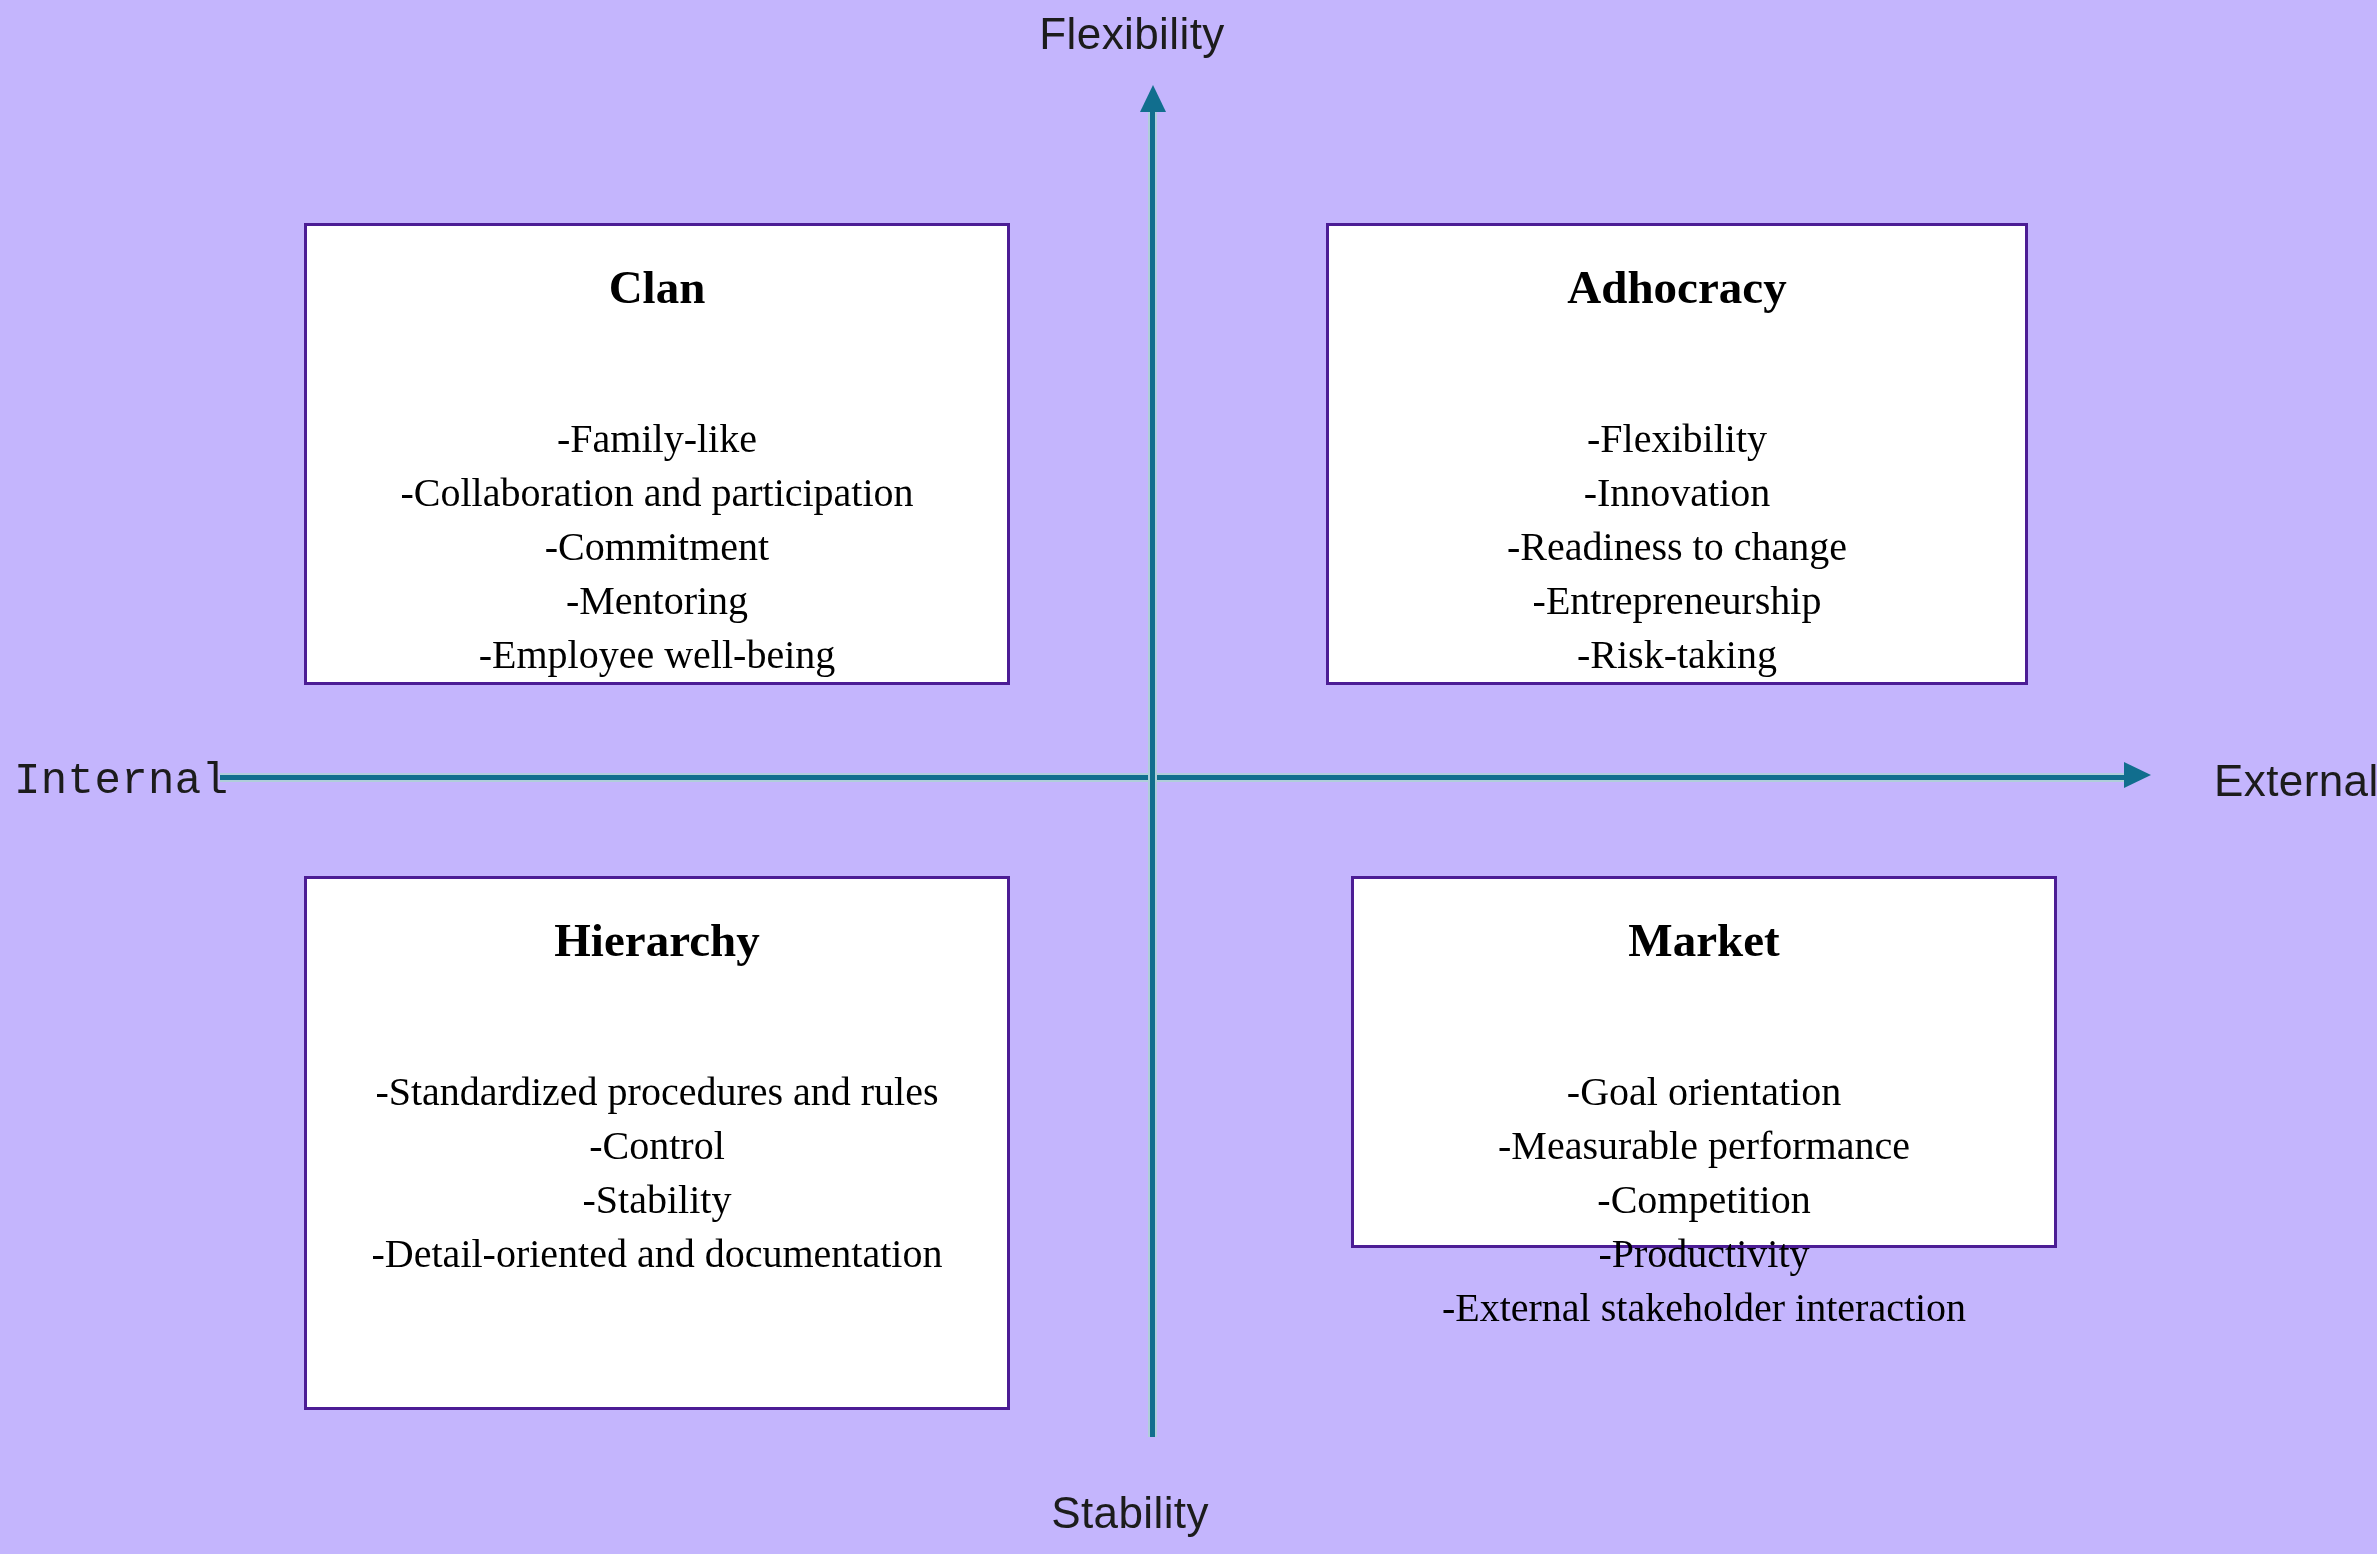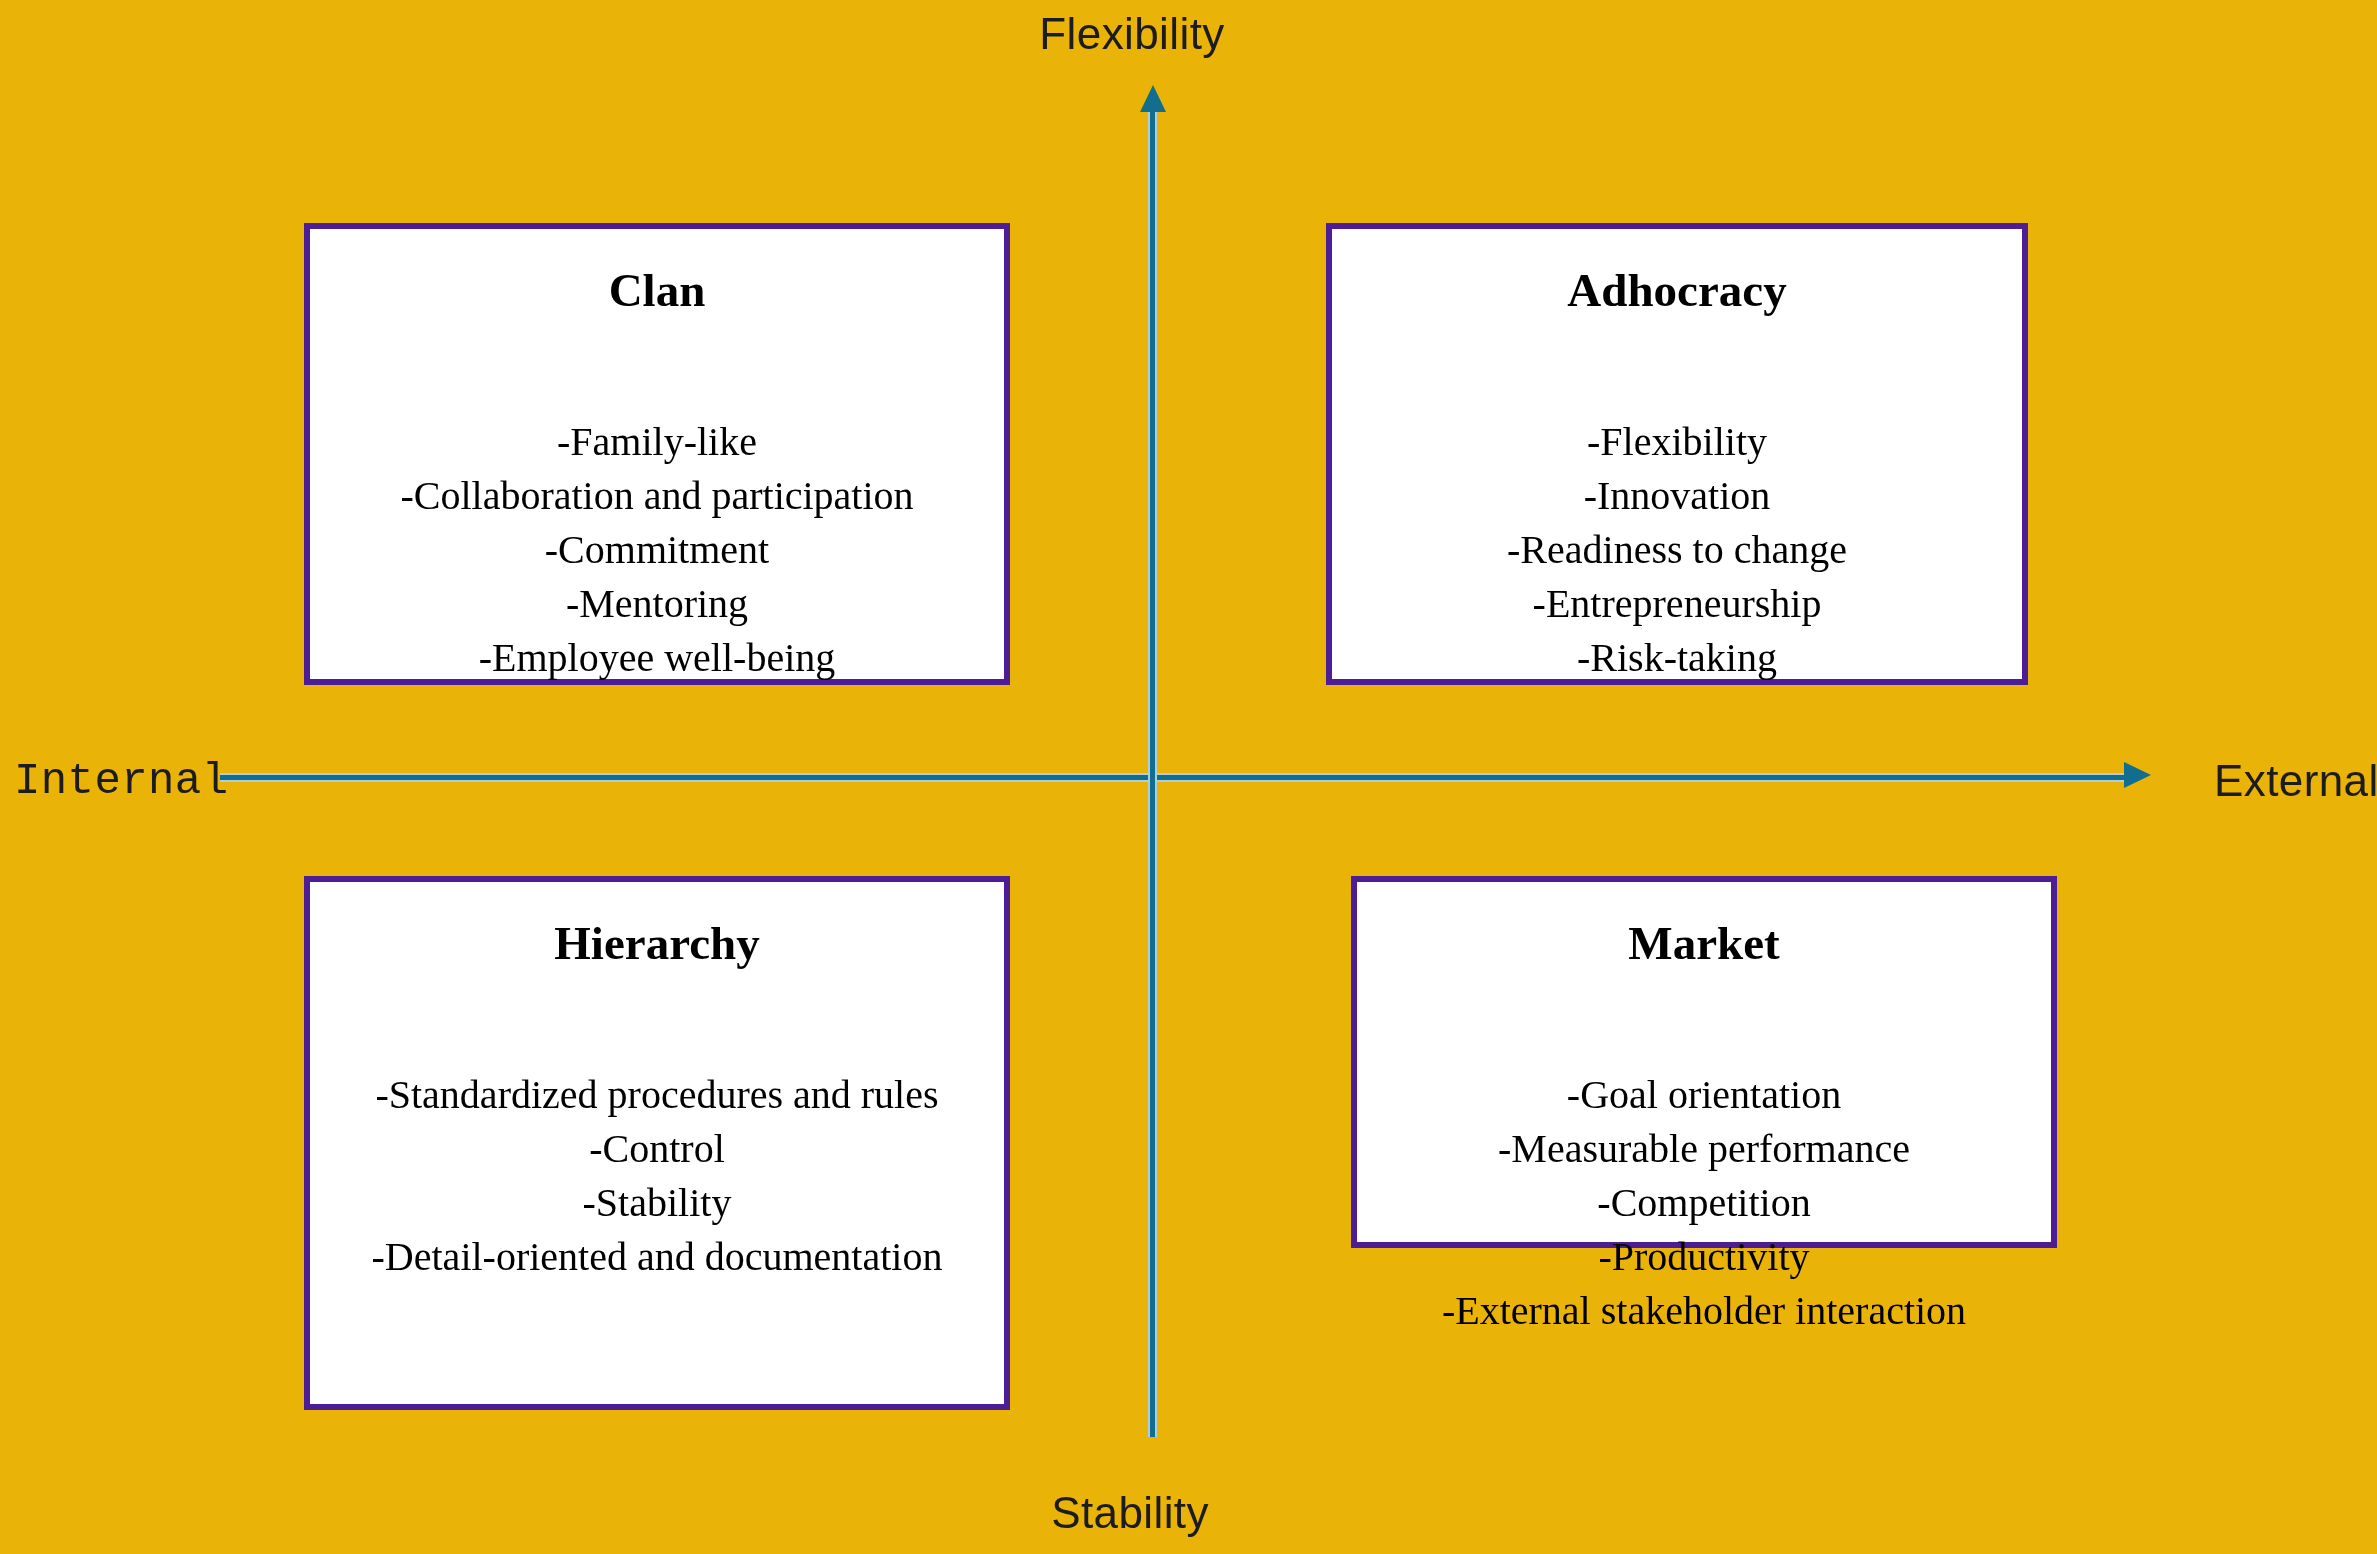--- a/index.html
+++ b/index.html
@@ -1,20 +1,20 @@
 <!DOCTYPE html>
 <html style="font-size:12px"><head>
 <meta charset="utf-8">
 <style>
   html, body { margin: 0; padding: 0; background: #ffffff; }
   .stage {
     position: relative;
     width: 2377px;
     height: 1554px;
-    background: #eab308;
+    background: #c4b5fd;
     overflow: hidden;
     font-family: "Liberation Sans", sans-serif;
   }
 
   
   .hline {
     position: absolute;
     left: 220px; top: 773px;
     width: 1908px; height: 4.5px;
     background: #116E8E;
@@ -56,21 +56,21 @@
   }
   .label-top      { left: 1132px; top: 9px;  transform: translateX(-50%); }
   .label-bottom   { left: 1130px; top: 1488px; transform: translateX(-50%); }
   .label-left     { left: 14px;   top: 756px; font-family: Liberation Mono, monospace; }
   .label-right    { left: 2214px; top: 756px; }
 
   
   .quad {
     position: absolute;
     box-sizing: border-box;
-    border: 6px solid #4c1d95;
+    border: 3px solid #4c1d95;
     background: #ffffff;
     text-align: center;
     font-family: "Liberation Serif", "DejaVu Serif", serif;
     color: #000000;
   }
   .quad-clan      { left: 304px;  top: 223px;  width: 706px; height: 462px; }
   .quad-adhocracy { left: 1326px; top: 223px;  width: 702px; height: 462px; }
   .quad-hierarchy { left: 304px;  top: 876px; width: 706px; height: 534px; }
   .quad-market    { left: 1351px; top: 876px; width: 706px; height: 372px; }
 

